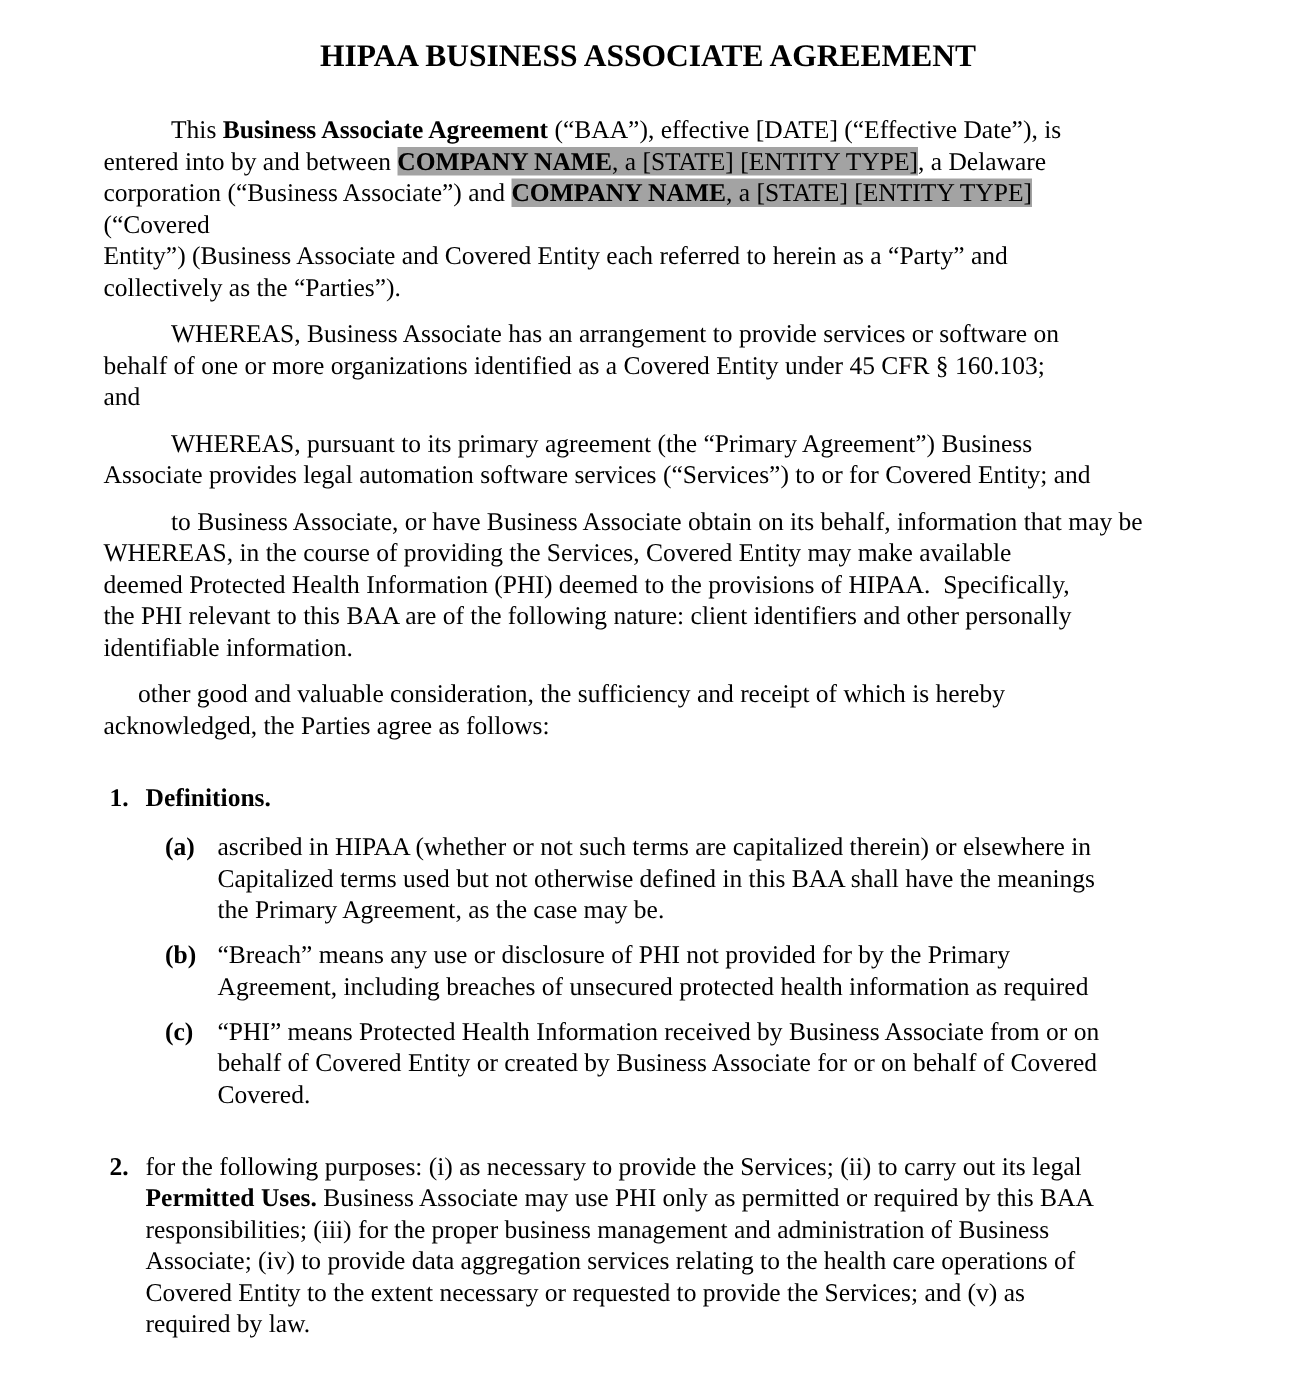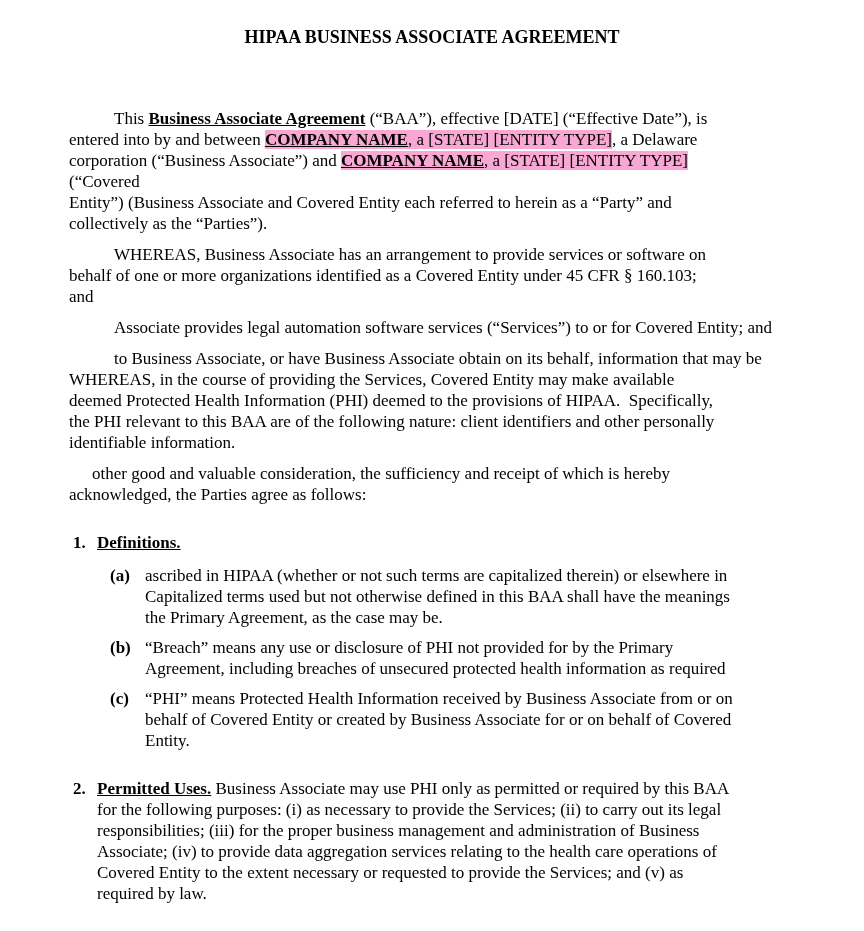--- a/index.html
+++ b/index.html
@@ -15,24 +15,24 @@
   .page {
     box-sizing: border-box;
     width: 864px;
     height: 931px;
     padding: 27px 69px 0 69px;
     overflow: hidden;
   }
   .doc-title {
     text-align: center;
     font-weight: bold;
-    font-size: 18px;
+    font-size: 21px;
     line-height: 21px;
     height: 21px;
-    margin: 0 0 60px 0;
+    margin: 0 0 28px 0;
   }
   .para, .section, .sub { margin: 0 0 10px 0; }
   .sub { margin-bottom: 9px; margin-left: 41px; }
   .section { margin-bottom: 12px; }
   .gap-lg { margin-bottom: 27px !important; }
   .line {
     white-space: pre;
     height: 21px;
     line-height: 21px;
   }
@@ -45,22 +45,22 @@
     padding-left: 4px;
     font-weight: bold;
     line-height: 21px;
   }
   .sub > .label {
     flex: 0 0 35px;
     font-weight: bold;
     line-height: 21px;
   }
   .content { flex: 1 1 auto; min-width: 0; }
-  .b { font-weight: bold; text-decoration: underline; }
-  .hl { background-color: #f9a8d4; }
+  .b { font-weight: bold; }
+  .hl { background-color: #a3a3a3; }
 </style>
 </head>
 <body>
 
 <div class="page">
   <h1 class="doc-title">HIPAA BUSINESS ASSOCIATE AGREEMENT</h1>
   <div id="doc-body">
       <div class="para ind">
         <div class="line"><span>This </span><span class="b">Business Associate Agreement</span><span> (“BAA”), effective [DATE] (“Effective Date”), is</span></div>
         <div class="line"><span>entered into by and between </span><span class="b hl">COMPANY NAME</span><span class="hl">, a [STATE] [ENTITY TYPE]</span><span>, a Delaware</span></div>
@@ -68,20 +68,21 @@
         <div class="line"><span>(“Covered</span></div>
         <div class="line"><span>Entity”) (Business Associate and Covered Entity each referred to herein as a “Party” and</span></div>
         <div class="line"><span>collectively as the “Parties”).</span></div>
       </div>
       <div class="para ind">
         <div class="line"><span>WHEREAS, Business Associate has an arrangement to provide services or software on</span></div>
         <div class="line"><span>behalf of one or more organizations identified as a Covered Entity under 45 CFR § 160.103;</span></div>
         <div class="line"><span>and</span></div>
       </div>
       <div class="para ind">
+        <div class="line"><span>WHEREAS, pursuant to its primary agreement (the “Primary Agreement”) Business</span></div>
         <div class="line"><span>Associate provides legal automation software services (“Services”) to or for Covered Entity; and</span></div>
       </div>
       <div class="para ind">
         <div class="line"><span>to Business Associate, or have Business Associate obtain on its behalf, information that may be</span></div>
         <div class="line"><span>WHEREAS, in the course of providing the Services, Covered Entity may make available</span></div>
         <div class="line"><span>deemed Protected Health Information (PHI) deemed to the provisions of HIPAA.  Specifically,</span></div>
         <div class="line"><span>the PHI relevant to this BAA are of the following nature: client identifiers and other personally</span></div>
         <div class="line"><span>identifiable information.</span></div>
       </div>
       <div class="para ind-sm gap-lg">
@@ -107,28 +108,28 @@
         <div class="content">
           <div class="line"><span>“Breach” means any use or disclosure of PHI not provided for by the Primary</span></div>
           <div class="line"><span>Agreement, including breaches of unsecured protected health information as required</span></div>
         </div>
       </div>
       <div class="sub gap-lg">
         <span class="label">(c)</span>
         <div class="content">
           <div class="line"><span>“PHI” means Protected Health Information received by Business Associate from or on</span></div>
           <div class="line"><span>behalf of Covered Entity or created by Business Associate for or on behalf of Covered</span></div>
-          <div class="line"><span>Entity.</span></div>
+          <div class="line"><span>Covered.</span></div>
         </div>
       </div>
       <div class="section">
         <span class="label">2.</span>
         <div class="content">
+          <div class="line"><span>for the following purposes: (i) as necessary to provide the Services; (ii) to carry out its legal</span></div>
           <div class="line"><span class="b">Permitted Uses.</span><span> Business Associate may use PHI only as permitted or required by this BAA</span></div>
-          <div class="line"><span>for the following purposes: (i) as necessary to provide the Services; (ii) to carry out its legal</span></div>
           <div class="line"><span>responsibilities; (iii) for the proper business management and administration of Business</span></div>
           <div class="line"><span>Associate; (iv) to provide data aggregation services relating to the health care operations of</span></div>
           <div class="line"><span>Covered Entity to the extent necessary or requested to provide the Services; and (v) as</span></div>
           <div class="line"><span>required by law.</span></div>
         </div>
       </div>
     </div>
 </div>
 
 </body></html>

